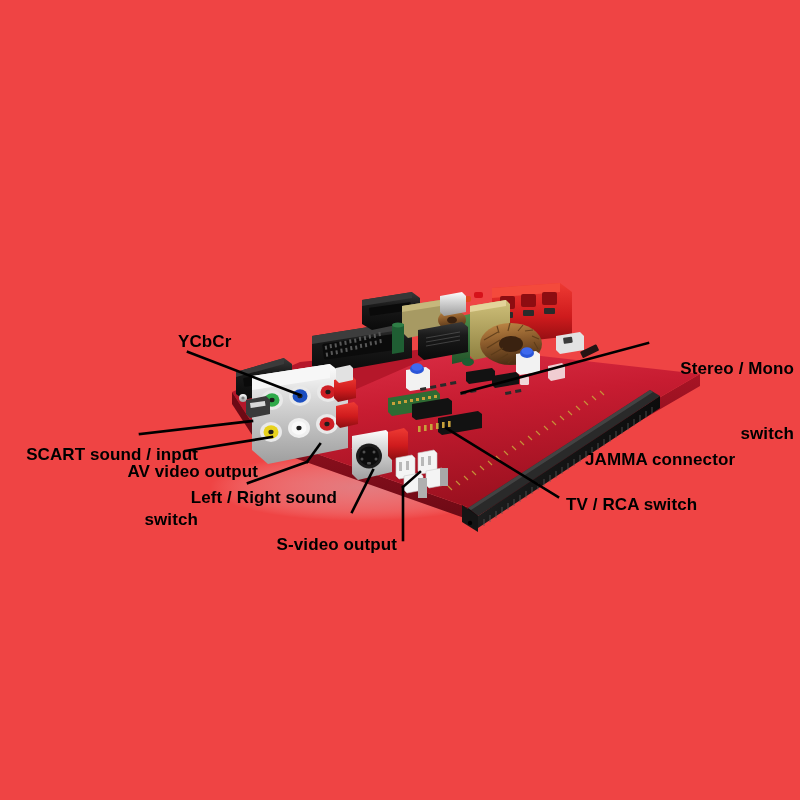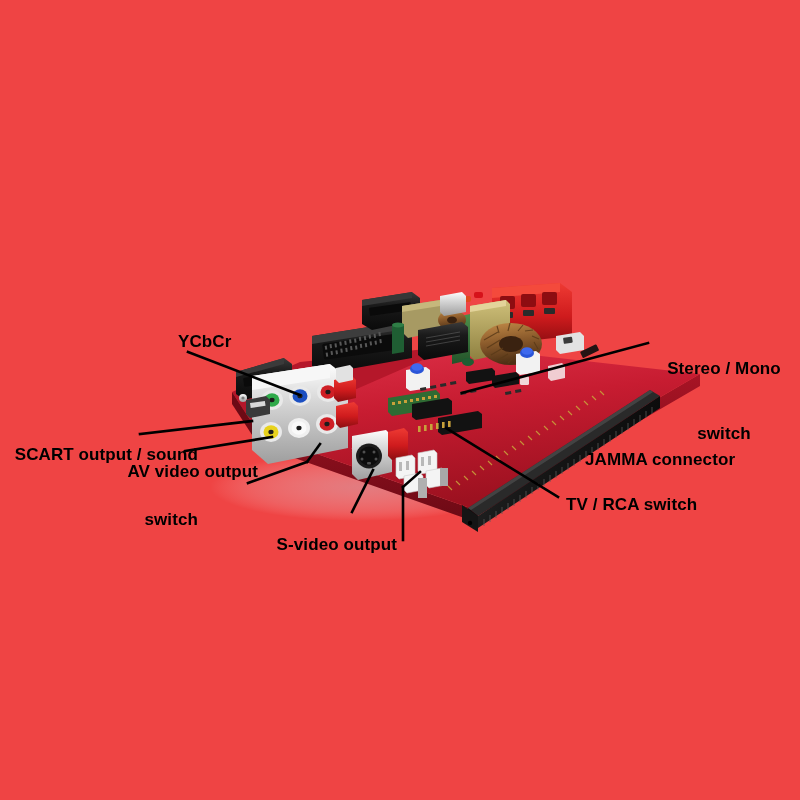--- a/index.html
+++ b/index.html
@@ -20,21 +20,21 @@
     position:absolute;
     color:#000;
     font-weight:bold;
     font-size:17px;
     line-height:1.28;
     letter-spacing:0.1px;
     white-space:pre;
     font-family:"Liberation Sans", sans-serif;
   }
   .lbl.r{text-align:right;}
-  .lbl.c{text-align:center;}
+  .lbl.c{text-align:right;}
   
   #leaders, #photo{position:absolute;left:0;top:0;width:800px;height:800px;}
   #leaders{pointer-events:none;}
 </style>
 </head>
 <body>
 
 <div id="stage">
 
   <svg id="photo" viewBox="0 0 800 800" xmlns="http://www.w3.org/2000/svg">
@@ -431,26 +431,27 @@
       <line x1="403" y1="540" x2="403" y2="487"></line>
       <line x1="403" y1="487" x2="420" y2="472"></line>
       <line x1="648" y1="343" x2="462" y2="393"></line>
       <line x1="558" y1="497" x2="446" y2="428"></line>
     </g>
   </svg>
 
   <div class="lbl" style="left:178px;top:331px;">YCbCr</div>
 
   <div class="lbl r" style="left:0px;top:400px;width:198px;">
-    <div>SCART output / sound</div>
+    <div>SCART sound / input</div>
     <div>switch</div>
   </div>
 
   <div class="lbl r" style="left:9px;top:461px;width:205px;padding-left:44px;">AV video output</div>
 
+  <div class="lbl r" style="left:0px;top:487px;width:337px;">Left / Right sound</div>
 
   <div class="lbl r" style="left:0px;top:518px;width:397px;margin-top:16px;">S-video output</div>
 
 
   <div class="lbl c" style="left:654px;top:314px;width:140px;">
     <div>Stereo / Mono</div>
     <div>switch</div>
   </div>
 
   <div class="lbl" style="left:566px;top:494px;">TV / RCA switch</div>

